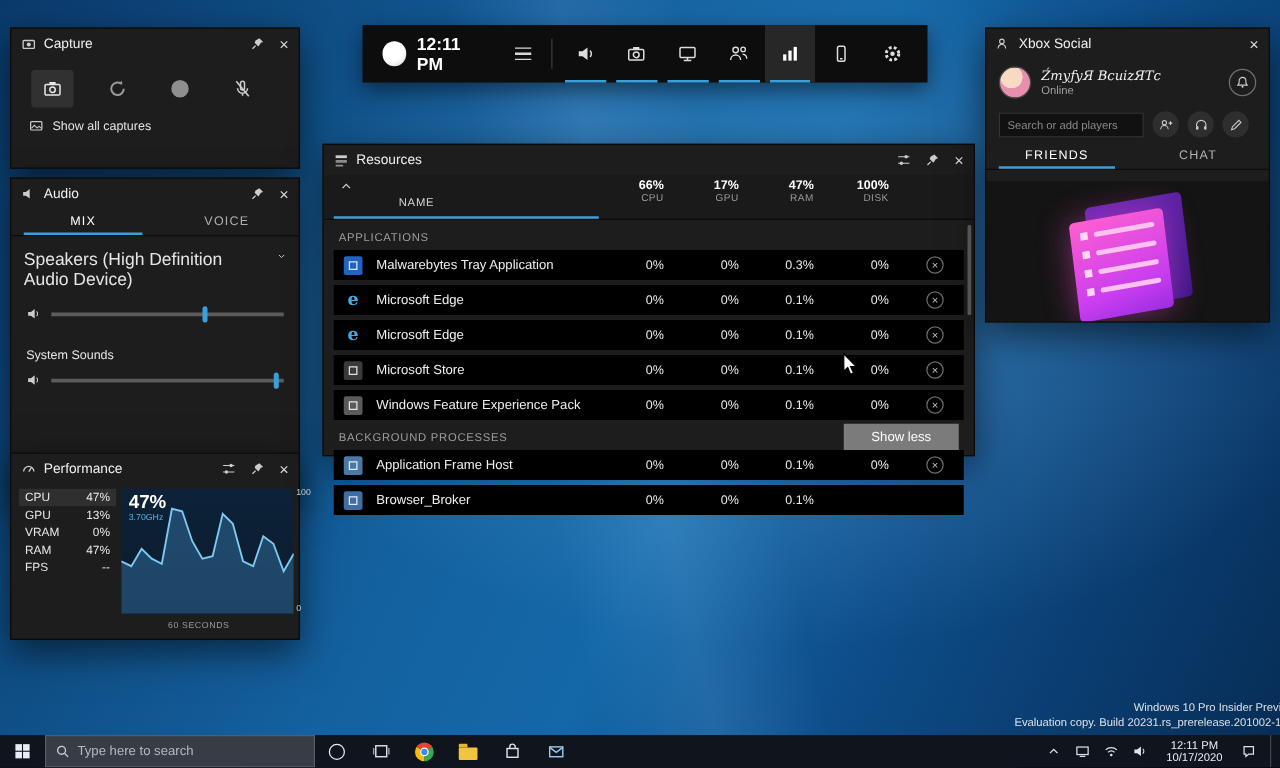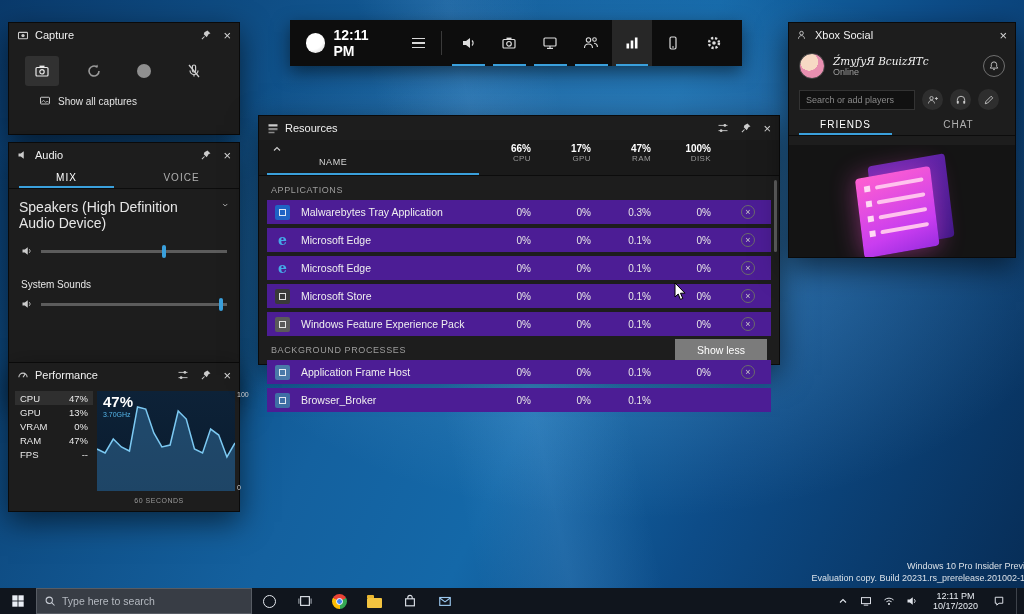--- a/index.html
+++ b/index.html
@@ -32,21 +32,21 @@
   .gb-cell{width:42px;height:46px;display:flex;align-items:center;justify-content:center;position:relative;}
   .gb-cell.open::after{content:"";position:absolute;left:4px;right:4px;bottom:0;height:2px;background:var(--accent);}
   .gb-cell.active{background:#272727;}
 
   
   #capture{left:8px;top:22px;width:232px;height:113px;}
   .cap-buttons{display:flex;align-items:center;gap:20px;padding:9px 16px 4px;}
   .cap-btn1{width:34px;height:30px;background:#313131;border-radius:3px;display:flex;align-items:center;justify-content:center;}
   .cap-plain{width:30px;height:30px;display:flex;align-items:center;justify-content:center;}
   .rec-dot{width:14px;height:14px;border-radius:50%;background:#8f8f8f;}
-  .show-all{display:flex;align-items:center;gap:7px;padding:5px 30px;font-size:10px;color:#e2e2e2;}
+  .show-all{display:flex;align-items:center;gap:7px;padding:5px 14px;font-size:10px;color:#e2e2e2;}
 
   
   #audio{left:8px;top:142px;width:232px;height:257px;}
   .tabs{display:flex;height:22px;border-bottom:1px solid #0c0c0c;}
   .tab{flex:1;text-align:center;font-size:10px;letter-spacing:1px;color:#b0b0b0;line-height:22px;position:relative;}
   .tab.active{color:#fff;}
   .tab.active::after{content:"";position:absolute;left:10px;right:10px;bottom:0;height:2px;background:var(--accent);}
   .device-row{display:flex;align-items:flex-start;padding:10px 10px 6px;font-size:14px;color:#e6e6e6;gap:27px;}
   .device-row .chev{margin-left:auto;}
   .slider-row{display:flex;align-items:center;gap:8px;padding:8px 12px;}
@@ -72,21 +72,21 @@
   #resources{left:258px;top:115px;width:522px;height:250px;}
   .res-header{position:relative;height:36px;border-bottom:1px solid #0c0c0c;background:#1a1a1a;}
   .res-chevron{position:absolute;left:12px;top:3px;}
   .res-name-h{position:absolute;left:12px;bottom:8px;font-size:9px;letter-spacing:.6px;color:#d6d6d6;padding-left:48px;}
   .res-underline{position:absolute;left:8px;bottom:0;width:212px;height:2px;background:var(--accent);}
   .col-h{position:absolute;top:3px;width:50px;text-align:right;}
   .col-h .pct{font-size:10px;font-weight:bold;color:#fff;}
   .col-h .lbl{font-size:8px;color:#9a9a9a;letter-spacing:.4px;}
   .res-rows{padding:0 8px;position:relative;}
   .sec-title{font-size:9px;color:#9e9e9e;letter-spacing:.6px;margin:9px 4px 5px;}
-  .res-row{position:relative;height:24px;margin-bottom:4px;background:#4c1d95;display:flex;align-items:center;}
+  .res-row{position:relative;height:24px;margin-bottom:4px;background:#000000;display:flex;align-items:center;}
   .app-icon{position:absolute;left:8px;width:15px;height:15px;border-radius:2px;background:var(--c,#3a6fb0);}
   .app-icon::after{content:"";position:absolute;inset:4px;border:1px solid rgba(255,255,255,.85);}
   .app-icon.edge{background:transparent;}
   .app-icon.edge::after{display:none;}
   .edge-e{font-family:"DejaVu Serif",serif;font-weight:bold;font-size:14px;color:#44aae8;line-height:15px;text-align:center;display:block;}
   .res-name{position:absolute;left:34px;font-size:10.5px;color:#efefef;white-space:nowrap;}
   .res-val{position:absolute;width:50px;text-align:right;font-size:10px;color:#e8e8e8;}
   .v1{left:214px;} .v2{left:274px;} .v3{left:334px;} .v4{left:394px;}
   .row-close{position:absolute;right:16px;width:14px;height:14px;border:1px solid #6b6b6b;border-radius:50%;
     display:flex;align-items:center;justify-content:center;font-size:9px;color:#c9c9c9;}

